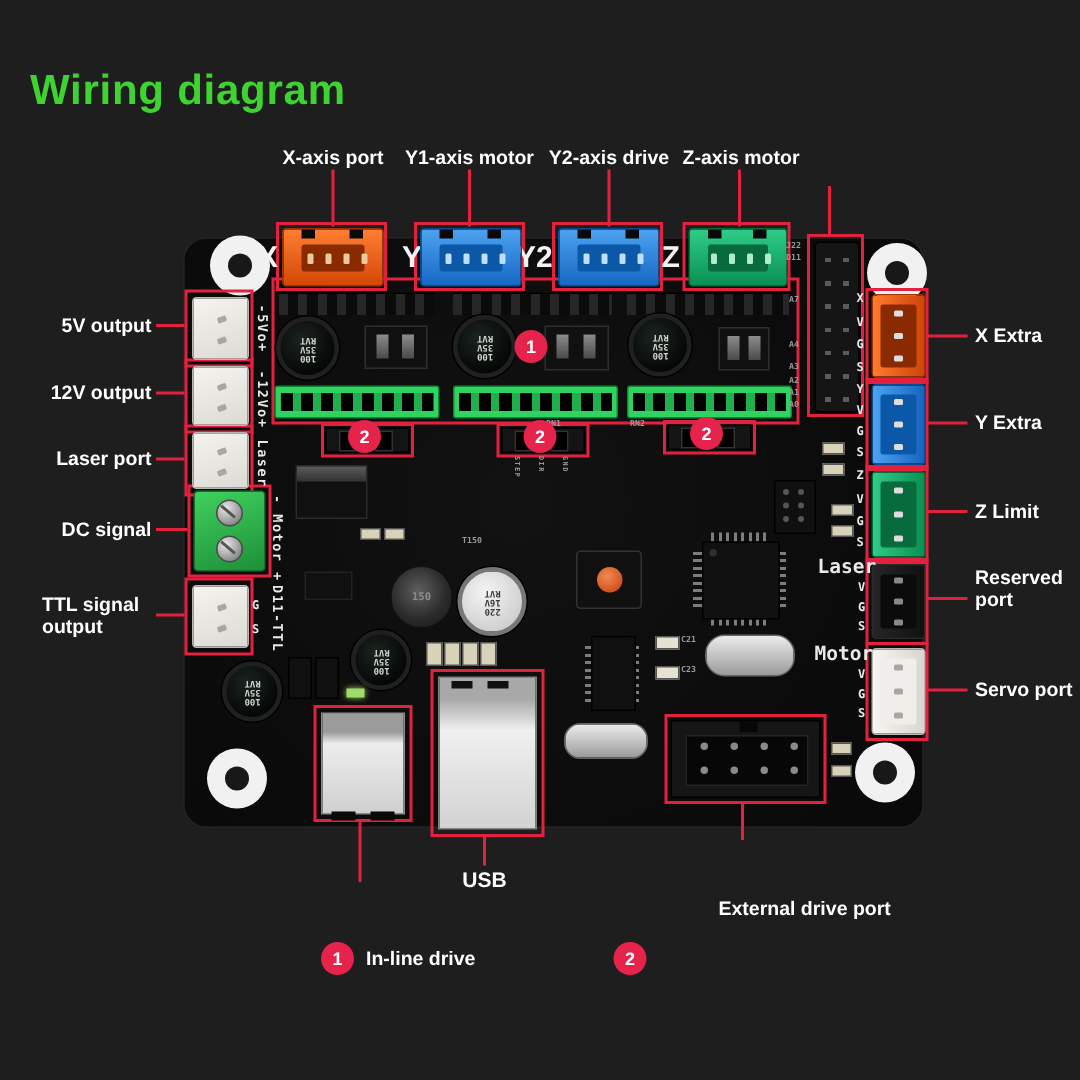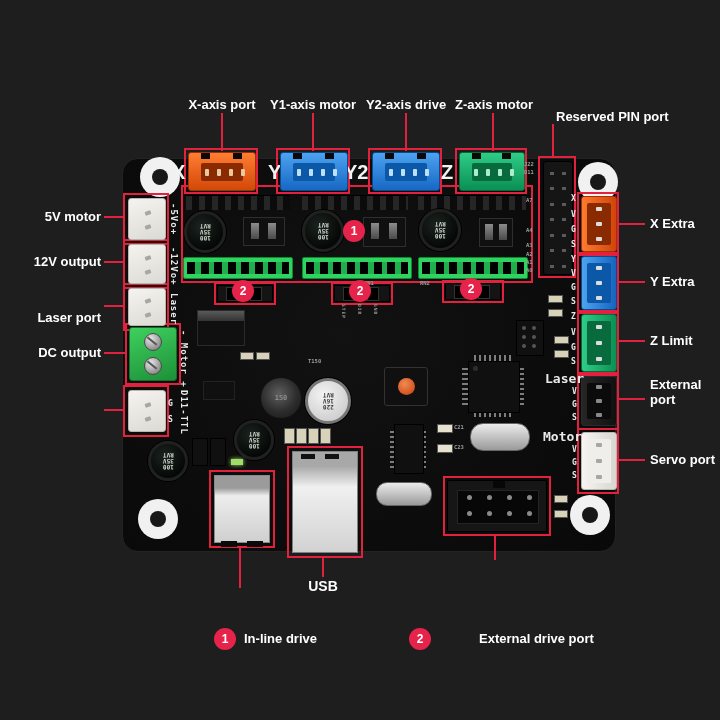--- a/index.html
+++ b/index.html
@@ -59,20 +59,21 @@
          background:radial-gradient(circle at 35% 30%,#e8e8e8,#8a8a8a 75%);border:1px solid #4a4a4a;}
   .screw i{position:absolute;left:1px;top:6px;width:12px;height:2px;background:#555;transform:rotate(40deg);display:block;}
   .tiny{position:absolute;color:#9a9a9a;font:bold 5.5px var(--mono);z-index:4;}
   .dotc{position:absolute;border-radius:50%;background:#8a8a8a;width:5px;height:5px;z-index:3;}
 </style>
 </head>
 <body>
 
 <div id="scene">
 
+  <div id="title">Wiring diagram</div>
 
   <div id="board">
     <div class="hole" style="left:17px;top:-2px;">
         <i></i>
       </div>
     <div class="hole" style="left:455px;top:3px;">
         <i></i>
       </div>
     <div class="hole" style="left:15px;top:340px;">
         <i></i>
@@ -413,30 +414,30 @@
   <div class="hln" style="left:617px;top:398px;width:28px;"></div>
   <div class="hln" style="left:617px;top:459px;width:28px;"></div>
   <div class="vln" style="left:239px;top:546px;height:42px;"></div>
   <div class="vln" style="left:322px;top:556px;height:21px;"></div>
   <div class="vln" style="left:494px;top:534px;height:26px;"></div>
 
   <div class="lbl ctr" style="left:167px;top:97px;width:110px;">X-axis port</div>
   <div class="lbl ctr" style="left:258px;top:97px;width:110px;">Y1-axis motor</div>
   <div class="lbl ctr" style="left:351px;top:97px;width:110px;">Y2-axis drive</div>
   <div class="lbl ctr" style="left:440px;top:97px;width:108px;">Z-axis motor</div>
-  <div class="lbl" style="left:556px;top:109px;width:160px;">Reserved PIN port</div>
-  <div class="lbl rt" style="left:18px;top:209px;width:83px;">5V motor</div>
+  <div class="lbl rt" style="left:18px;top:209px;width:83px;">5V output</div>
   <div class="lbl rt" style="left:18px;top:254px;width:83px;">12V output</div>
-  <div class="lbl rt" style="left:18px;top:310px;width:83px;">Laser port</div>
-  <div class="lbl rt" style="left:18px;top:345px;width:83px;">DC output</div>
+  <div class="lbl rt" style="left:18px;top:298px;width:83px;">Laser port</div>
+  <div class="lbl rt" style="left:18px;top:345px;width:83px;">DC signal</div>
+  <div class="lbl" style="left:28px;top:395px;width:78px;">TTL signal output</div>
   <div class="lbl" style="left:650px;top:216px;width:66px;">X Extra</div>
   <div class="lbl" style="left:650px;top:274px;width:66px;">Y Extra</div>
   <div class="lbl" style="left:650px;top:333px;width:66px;">Z Limit</div>
-  <div class="lbl" style="left:650px;top:377px;width:68px;">External port</div>
+  <div class="lbl" style="left:650px;top:377px;width:68px;">Reserved port</div>
   <div class="lbl" style="left:650px;top:452px;width:70px;">Servo port</div>
   <div class="lbl ctr" style="left:294px;top:579px;width:58px;font-size:14px;">USB</div>
 
   <div class="badge" style="left:214px;top:628px;">1</div>
   <div class="lbl" style="left:244px;top:631px;white-space:nowrap;">In-line drive</div>
   <div class="badge" style="left:409px;top:628px;">2</div>
-  <div class="lbl" style="left:439px;top:631px;white-space:nowrap;padding-left:40px;">External drive port</div>
+  <div class="lbl" style="left:439px;top:598px;white-space:nowrap;padding-left:40px;">External drive port</div>
 
 </div>
 
 </body></html>

